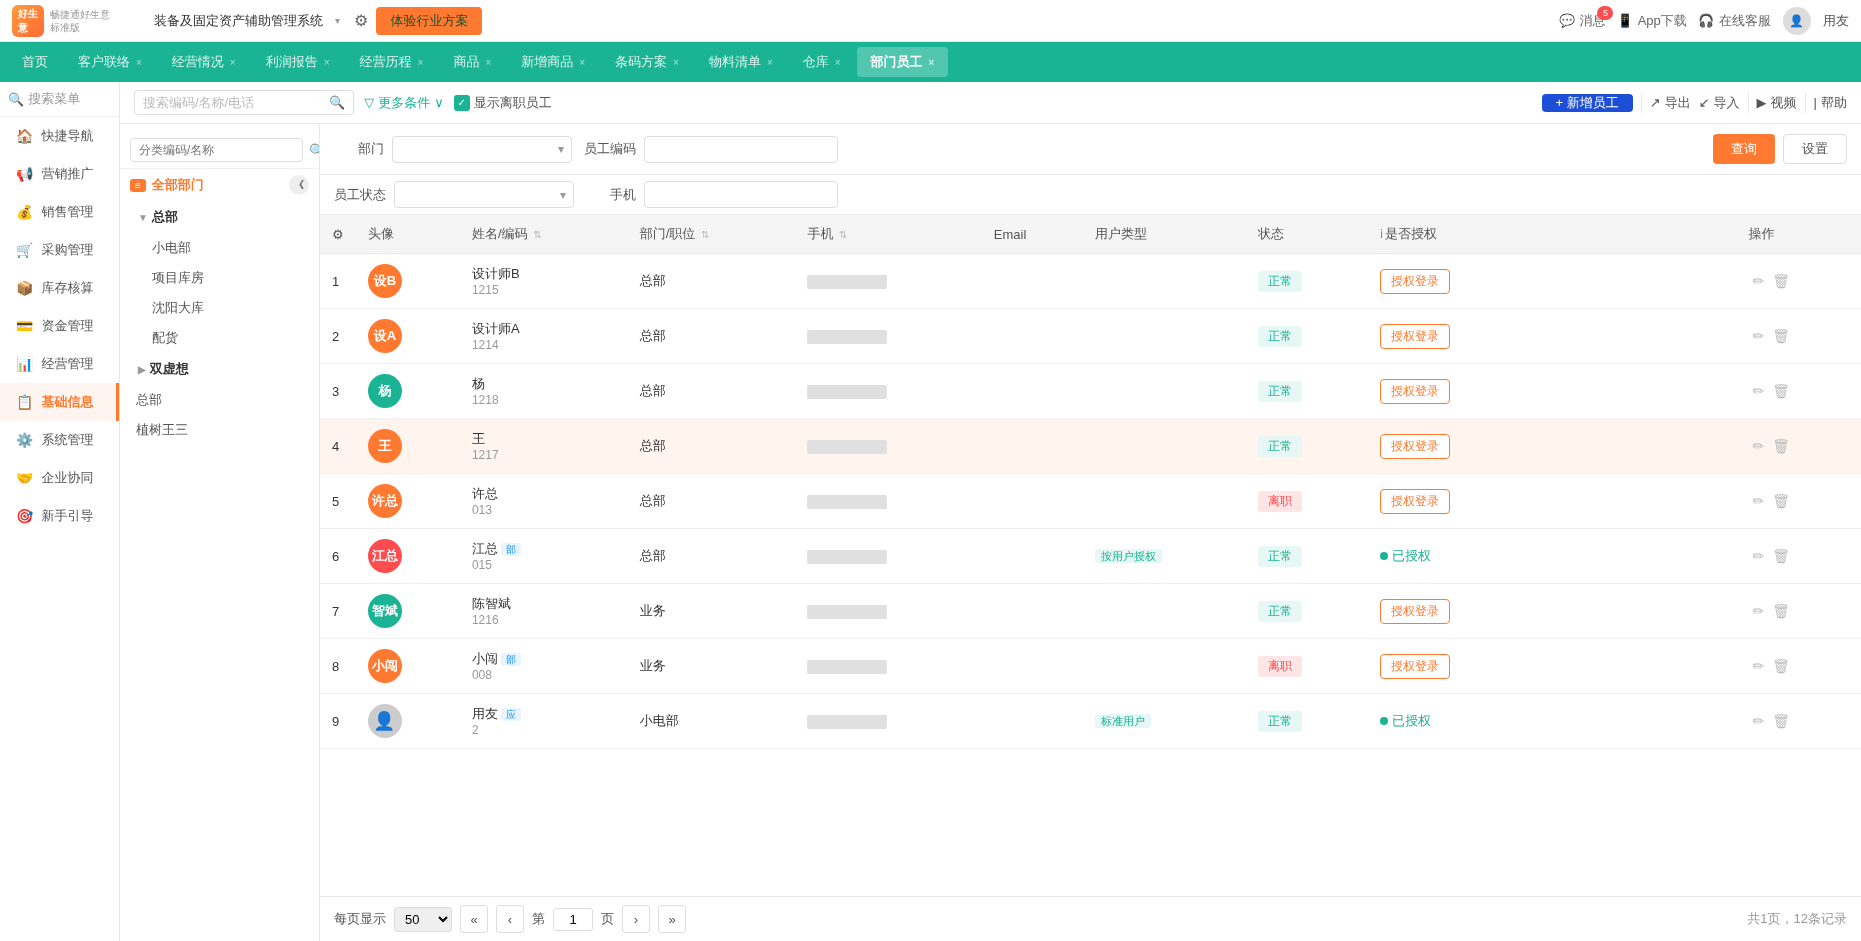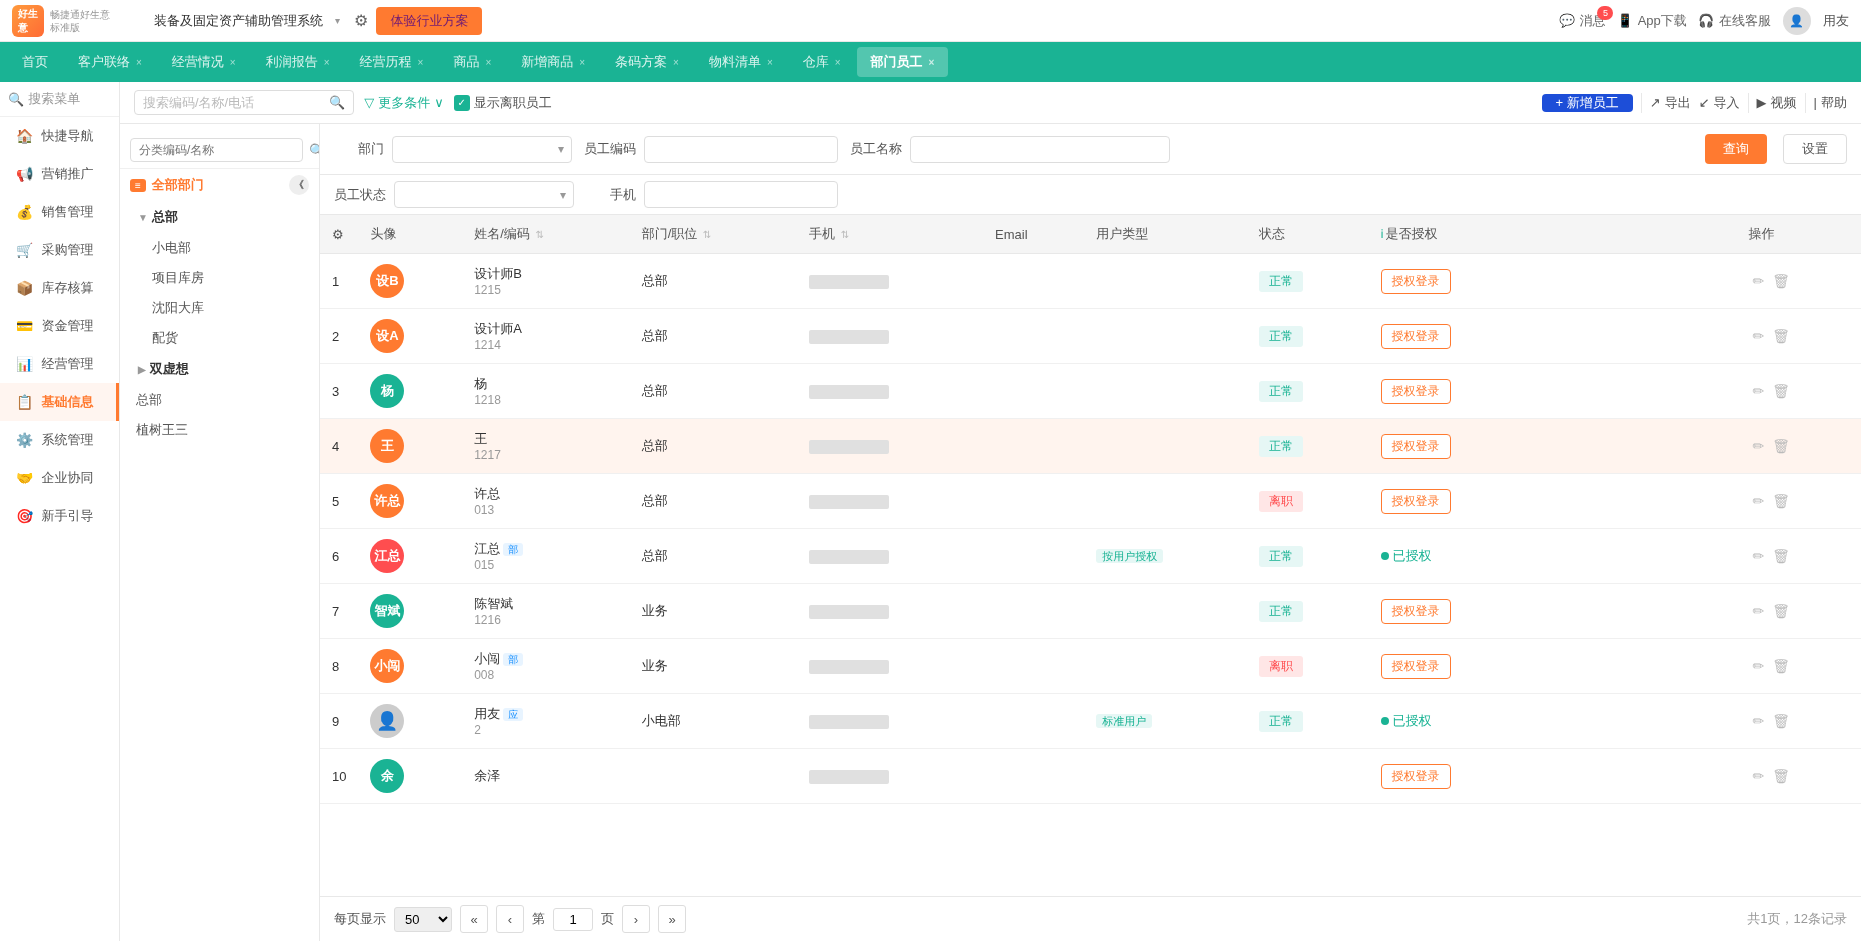--- a/index.html
+++ b/index.html
@@ -8,21 +8,21 @@
     
     .top-bar { background: #fff; height: 42px; display: flex; align-items: center; padding: 0 12px; border-bottom: 1px solid #e8e8e8; gap: 8px; position: relative; }
     .logo-area { display: flex; align-items: center; gap: 6px; min-width: 110px; }
     .logo-icon { width: 32px; height: 32px; background: linear-gradient(135deg, #ff9a3c, #ff6b35); border-radius: 6px; display: flex; align-items: center; justify-content: center; color: #fff; font-size: 10px; font-weight: bold; }
     .logo-text { font-size: 12px; color: #333; font-weight: bold; line-height: 1.3; }
     .logo-text span { display: block; font-size: 10px; color: #999; font-weight: normal; }
     .top-bar-actions { display: flex; align-items: center; gap: 12px; margin-left: auto; }
     .top-btn { display: flex; align-items: center; gap: 4px; color: #666; cursor: pointer; font-size: 12px; }
     .badge-wrap { position: relative; }
     .badge { position: absolute; top: -6px; right: -8px; background: #ff4d4f; color: #fff; font-size: 9px; border-radius: 8px; padding: 0 4px; min-width: 16px; height: 14px; display: flex; align-items: center; justify-content: center; }
-    .try-btn { background: #ff7a30; color: #701a75; border: none; border-radius: 4px; padding: 5px 14px; cursor: pointer; font-size: 13px; }
+    .try-btn { background: #ff7a30; color: #14532d; border: none; border-radius: 4px; padding: 5px 14px; cursor: pointer; font-size: 13px; }
     .arrow-down { font-size: 10px; color: #999; cursor: pointer; }
     .user-avatar { width: 28px; height: 28px; border-radius: 50%; background: #ddd; display: flex; align-items: center; justify-content: center; color: #999; font-size: 12px; }
 
     
     .nav-tabs { background: #1ab394; display: flex; align-items: center; height: 40px; padding: 0 8px; gap: 2px; }
     .nav-tab { padding: 6px 14px; color: rgba(255,255,255,0.85); cursor: pointer; border-radius: 4px; font-size: 13px; display: flex; align-items: center; gap: 4px; white-space: nowrap; }
     .nav-tab.active { background: rgba(255,255,255,0.25); color: #fff; font-weight: bold; }
     .nav-tab .close-x { font-size: 10px; opacity: 0.7; margin-left: 2px; }
 
     
@@ -70,21 +70,21 @@
     .divider-v { width: 1px; height: 20px; background: #e8e8e8; }
 
     
     .filter-row { background: #fff; padding: 10px 14px; border-bottom: 1px solid #e8e8e8; display: flex; flex-wrap: wrap; gap: 12px; align-items: center; }
     .filter-field { display: flex; align-items: center; gap: 8px; }
     .filter-label { color: #555; font-size: 13px; min-width: 50px; text-align: right; }
     .filter-select { border: 1px solid #ddd; border-radius: 4px; padding: 5px 28px 5px 8px; font-size: 13px; outline: none; color: #333; background: #fff; appearance: none; min-width: 180px; cursor: pointer; position: relative; }
     .select-wrap { position: relative; display: inline-block; }
     .select-wrap::after { content: '▾'; position: absolute; right: 8px; top: 50%; transform: translateY(-50%); color: #999; pointer-events: none; font-size: 12px; }
     .filter-input { border: 1px solid #ddd; border-radius: 4px; padding: 5px 8px; font-size: 13px; outline: none; color: #333; min-width: 220px; }
-    .filter-actions { margin-left: auto; display: flex; gap: 16px; }
+    .filter-actions { margin-left: auto; display: flex; gap: 8px; }
     .query-btn { background: #ff7a30; color: #fff; border: none; border-radius: 4px; padding: 5px 18px; cursor: pointer; font-size: 13px; }
     .reset-btn { background: #fff; color: #555; border: 1px solid #ddd; border-radius: 4px; padding: 5px 18px; cursor: pointer; font-size: 13px; }
 
     
     .table-wrap { flex: 1; overflow: auto; padding: 0; background: #fff; }
     table { width: 100%; border-collapse: collapse; font-size: 13px; }
     thead tr { background: #f5f5f5; }
     th { padding: 10px 12px; text-align: left; color: #555; font-weight: normal; border-bottom: 1px solid #e8e8e8; white-space: nowrap; }
     td { padding: 10px 12px; border-bottom: 1px solid #f0f0f0; color: #333; vertical-align: middle; white-space: nowrap; }
     tr.highlighted { background: #fff4ee; }
@@ -295,24 +295,20 @@
             <div class="select-wrap">
               <select class="filter-select">
                 <option value=""></option>
               </select>
             </div>
           </div>
           <div class="filter-field">
             <span class="filter-label">员工编码</span>
             <input class="filter-input" type="text" style="min-width: 160px;">
           </div>
-          <div class="filter-field">
-            <span class="filter-label">员工名称</span>
-            <input class="filter-input" type="text" style="min-width: 260px;">
-          </div>
           <div class="filter-actions">
             <button class="query-btn">查询</button>
             <button class="reset-btn">设置</button>
           </div>
         </div>
         <div class="filter-row" style="padding-top:6px;padding-bottom:6px;">
           <div class="filter-field">
             <span class="filter-label">员工状态</span>
             <div class="select-wrap">
               <select class="filter-select">
@@ -482,35 +478,20 @@
                   <td><span class="status-badge status-normal">正常</span></td>
                   <td>
                     <div class="authorized">
                       <span class="dot-green"></span>
                       <span>已授权</span>
                     </div>
                   </td>
                   <td></td>
                   <td><button class="op-btn">✏</button><button class="op-btn">🗑</button></td>
                 </tr>
-                <tr>
-                  <td>10</td>
-                  <td>
-                    <div class="avatar-circle" style="background: rgb(26, 179, 148);">余</div>
-                  </td>
-                  <td><span>余泽</span><div style="color: rgb(153, 153, 153); font-size: 12px;"></div></td>
-                  <td></td>
-                  <td><span class="masked"></span></td>
-                  <td></td>
-                  <td></td>
-                  <td></td>
-                  <td><button class="auth-btn">授权登录</button></td>
-                  <td></td>
-                  <td><button class="op-btn">✏</button><button class="op-btn">🗑</button></td>
-                </tr>
               </tbody>
           </table>
         </div>
 
         <div class="pagination">
           <span>每页显示</span>
           <select class="page-size-select">
             <option>50</option>
             <option>20</option>
             <option>100</option>

